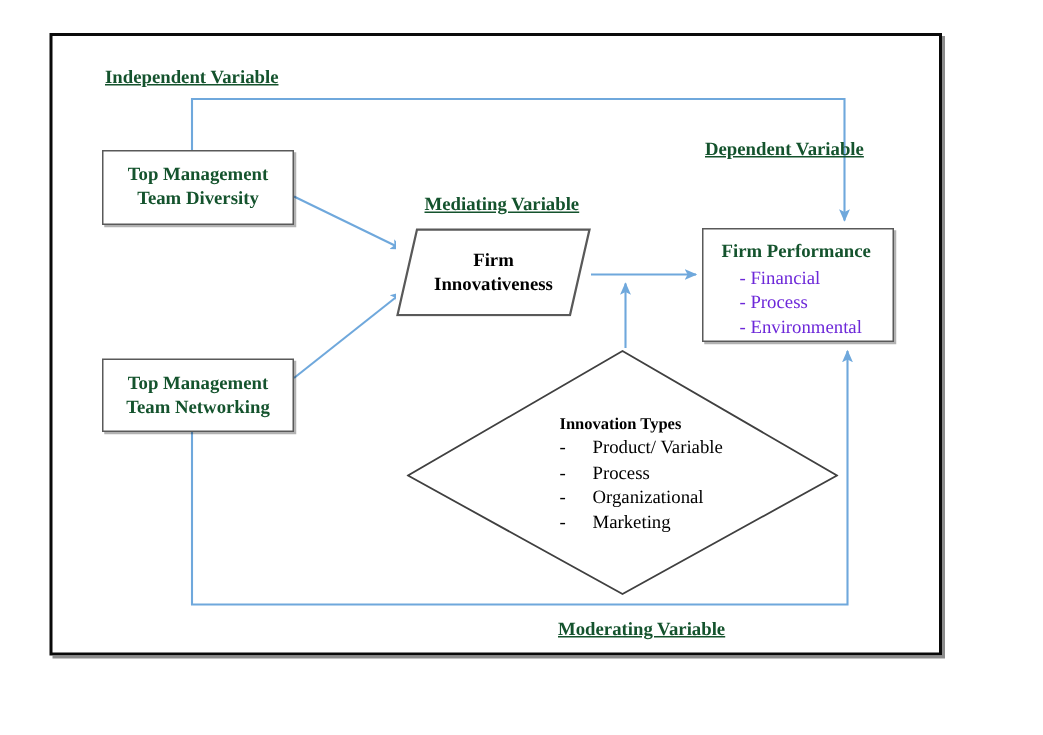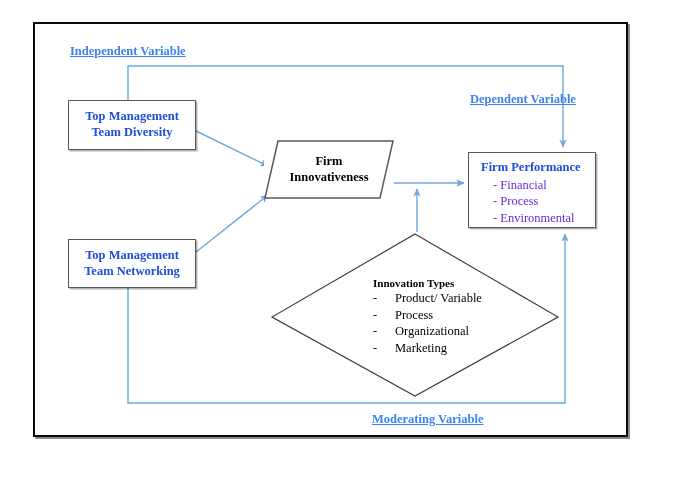--- a/index.html
+++ b/index.html
@@ -48,30 +48,30 @@
     border: 1.5px solid #595959;
     box-shadow: 1.5px 1.5px 0 rgba(0,0,0,0.30);
     display: flex;
     flex-direction: column;
     align-items: center;
     justify-content: center;
   }
   .node-title {
     font-weight: bold;
     font-size: 12.5px;
-    color: #1d4ed8;
+    color: #14532d;
     line-height: 1.25;
     text-align: center;
     white-space: pre-line;
   }
   .section-label {
     position: absolute;
     font-weight: bold;
     font-size: 12.5px;
-    color: #3b82f6;
+    color: #14532d;
     text-decoration: underline;
     white-space: nowrap;
   }
   
   #node-firm-performance {
     align-items: flex-start;
     justify-content: flex-start;
     padding: 7px 0 0 10px;
   }
   #node-firm-performance .node-title {
@@ -87,21 +87,21 @@
     line-height: 1.32;
     color: #6d28d9;
     font-weight: normal;
   }
   .bullet-list li::before {
     content: "- ";
   }
   
   #node-firm-innovativeness {
     left: 264px;
-    top: 140px;
+    top: 152px;
     width: 130px;
     height: 55px;
   }
   #node-firm-innovativeness .para-text {
     position: absolute;
     left: 0; top: 0;
     width: 130px;
     height: 59px;
     display: flex;
     align-items: center;
@@ -181,20 +181,21 @@
       <path d="M394,183 L464,183" fill="none" stroke="#6fa8dc" stroke-width="1.4" marker-end="url(#arrow-blue)"></path>
     </g>
 
     <g>
       <path d="M417,232 L417,189" fill="none" stroke="#6fa8dc" stroke-width="1.4" marker-end="url(#arrow-blue)"></path>
     </g>
   </svg>
 
   <div class="section-label" style="left:70px; top:44px;">Independent Variable</div>
   <div class="section-label" style="left:470px; top:44px;margin-top:48px;">Dependent Variable</div>
+  <div class="section-label" style="left:283px; top:129px;">Mediating Variable</div>
   <div class="section-label" style="left:372px; top:412px;text-align:right;">Moderating Variable</div>
 
   <div class="node rect-node" id="node-tmt-diversity" style="left:68px; top:100px; width:128px; height:50px;">
     <div class="node-title">Top Management
 Team Diversity</div>
   </div>
 
   <div class="node rect-node" id="node-tmt-networking" style="left:68px; top:239px; width:128px; height:49px;">
     <div class="node-title">Top Management
 Team Networking</div>

